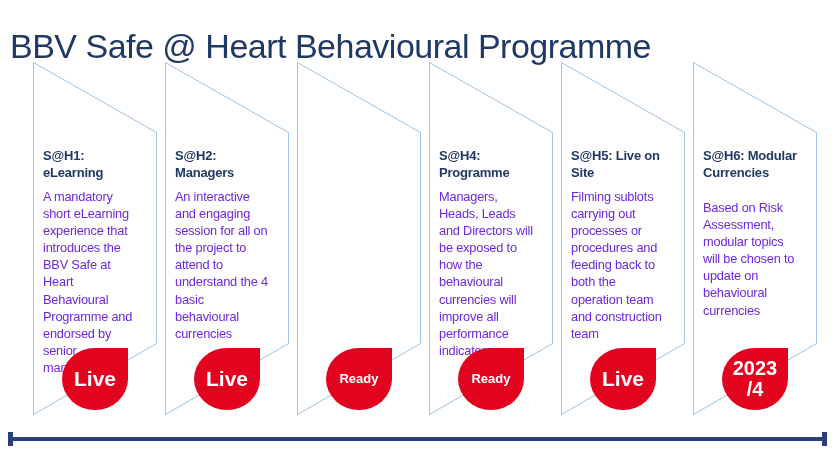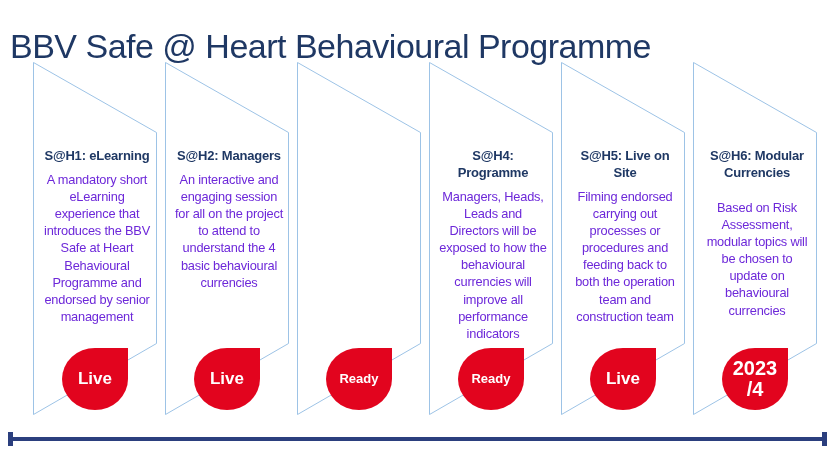--- a/index.html
+++ b/index.html
@@ -16,40 +16,40 @@
     color:#1F3864; letter-spacing:-0.5px;
     white-space:nowrap;
   }
   .panels {
     position:absolute; left:33px; top:62px;
     display:flex; gap:8px;
   }
   .panel { position:relative; width:124px; height:353px; }
   .panel-shape { position:absolute; left:0; top:0; width:124px; height:353px; }
   .panel-content {
-    position:absolute; left:10px; right:6px; top:86px;text-align:center;
+    position:absolute; left:10px; right:20px; top:86px;
   }
   .panel-title {
     margin:0 0 6px 0;
     font-size:13px; font-weight:bold;
     color:#1F3864; line-height:1.3; letter-spacing:-0.2px;
   }
   .panel-body {
     margin:0;
     font-size:12.8px; color:#6d28d9;
     line-height:1.34; letter-spacing:-0.2px;
   }
   .panel:nth-child(6) .panel-body { margin-top:17px; }
   .badge {
     position:absolute; top:286px; left:50%;
     transform:translateX(-50%);
     width:66px; height:62px;
     background:#E2041E;
     border-radius:50% 0 50% 50%;
-    color:#ffffff; font-weight:bold; font-size:17px;
+    color:#ffffff; font-weight:bold; font-size:21px;
     display:flex; align-items:center; justify-content:center;
     text-align:center; line-height:1.05;
     white-space:pre-line;
     z-index:2;
   }
   .panel:nth-child(3) .badge, .panel:nth-child(4) .badge { font-size:13px; }
   .panel:nth-child(6) .badge { font-size:20px; }
   .timeline { position:absolute; left:8px; top:432px; width:819px; height:14px; }
   .timeline .bar { position:absolute; left:0; right:0; top:5px; height:4px; background:#2B3F7E; }
   .timeline .cap { position:absolute; top:0; width:5px; height:14px; background:#2B3F7E; }
@@ -102,21 +102,21 @@
     </div>
     <div class="badge"><span>Ready</span></div>
   </div>
 
   <div class="panel">
     <svg class="panel-shape" viewBox="0 0 124 353" width="124" height="353">
       <polygon points="0.5,0.5 123.5,70.5 123.5,281.5 0.5,352.5" fill="#FFFFFF" stroke="#9DC3E6" stroke-width="1" stroke-linejoin="round"></polygon>
     </svg>
     <div class="panel-content">
       <h3 class="panel-title">S@H5: Live on Site</h3>
-      <p class="panel-body">Filming endorsed carrying out processes or procedures and feeding back to both the operation team and construction team</p>
+      <p class="panel-body">Filming sublots carrying out processes or procedures and feeding back to both the operation team and construction team</p>
     </div>
     <div class="badge"><span>Live</span></div>
   </div>
 
   <div class="panel">
     <svg class="panel-shape" viewBox="0 0 124 353" width="124" height="353">
       <polygon points="0.5,0.5 123.5,70.5 123.5,281.5 0.5,352.5" fill="#FFFFFF" stroke="#9DC3E6" stroke-width="1" stroke-linejoin="round"></polygon>
     </svg>
     <div class="panel-content">
       <h3 class="panel-title">S@H6: Modular Currencies</h3>

